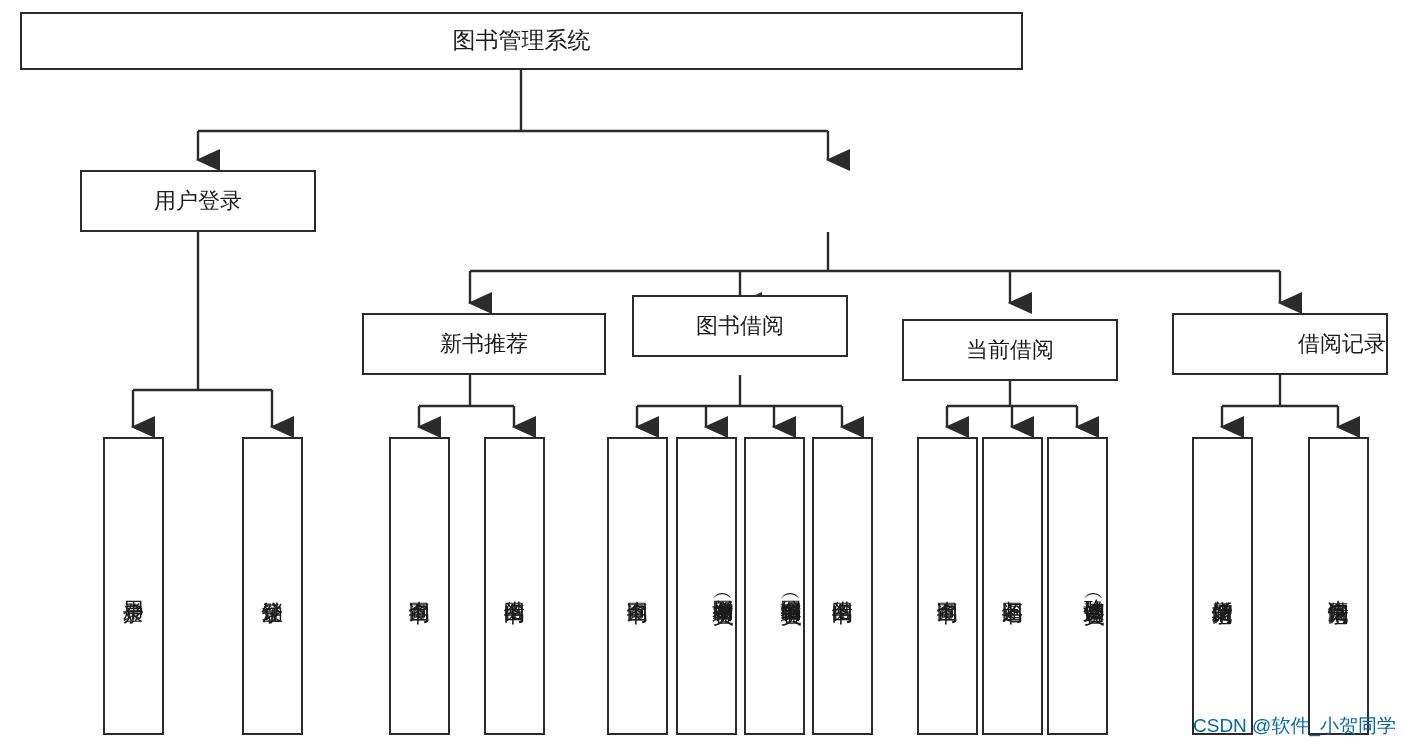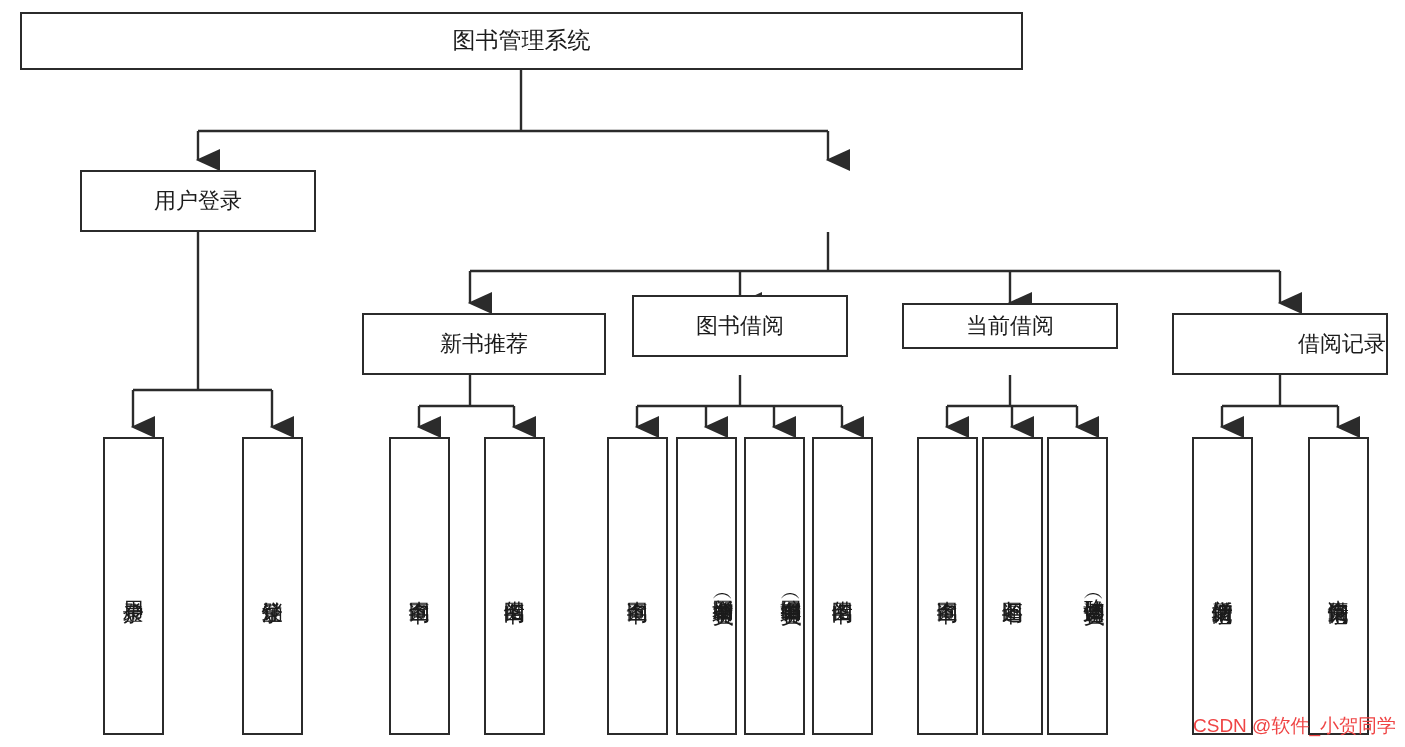--- a/index.html
+++ b/index.html
@@ -55,21 +55,21 @@
     align-items: flex-start;
   }
   .node-label {
     display: block;
   }
   .watermark {
     position: absolute;
     left: 1193px;
     top: 713px;
     font-size: 19px;
-    color: #ef4444;
+    color: #0369a1;
     white-space: nowrap;
     font-family: "Liberation Sans", "DejaVu Sans", sans-serif;
   }
 </style>
 </head>
 <body>
 
 <div id="diagram-root">
 
   <svg id="edge-layer" viewBox="0 0 1405 747" width="1405" height="747" xmlns="http://www.w3.org/2000/svg">
@@ -129,21 +129,21 @@
   <div class="node branch" style="left:80px; top:170px; width:236px; height:62px;">
     <span class="node-label">用户登录</span>
   </div>
 
   <div class="node branch" style="left:362px; top:313px; width:244px; height:62px;">
     <span class="node-label">新书推荐</span>
   </div>
   <div class="node branch" style="left:632px; top:295px; width:216px; height:62px;">
     <span class="node-label">图书借阅</span>
   </div>
-  <div class="node branch" style="left:902px; top:303px; width:216px; height:46px;">
+  <div class="node branch" style="left:902px; top:319px; width:216px; height:62px;">
     <span class="node-label">当前借阅</span>
   </div>
   <div class="node branch" style="left:1172px; top:313px; width:216px; height:62px;justify-content:flex-end;">
     <span class="node-label">借阅记录</span>
   </div>
 
   <div class="node leaf" style="left:103px; top:437px; width:61px; height:298px;">
     <span class="node-label">用户登录</span>
   </div>
   <div class="node leaf" style="left:242px; top:437px; width:61px; height:298px;">

